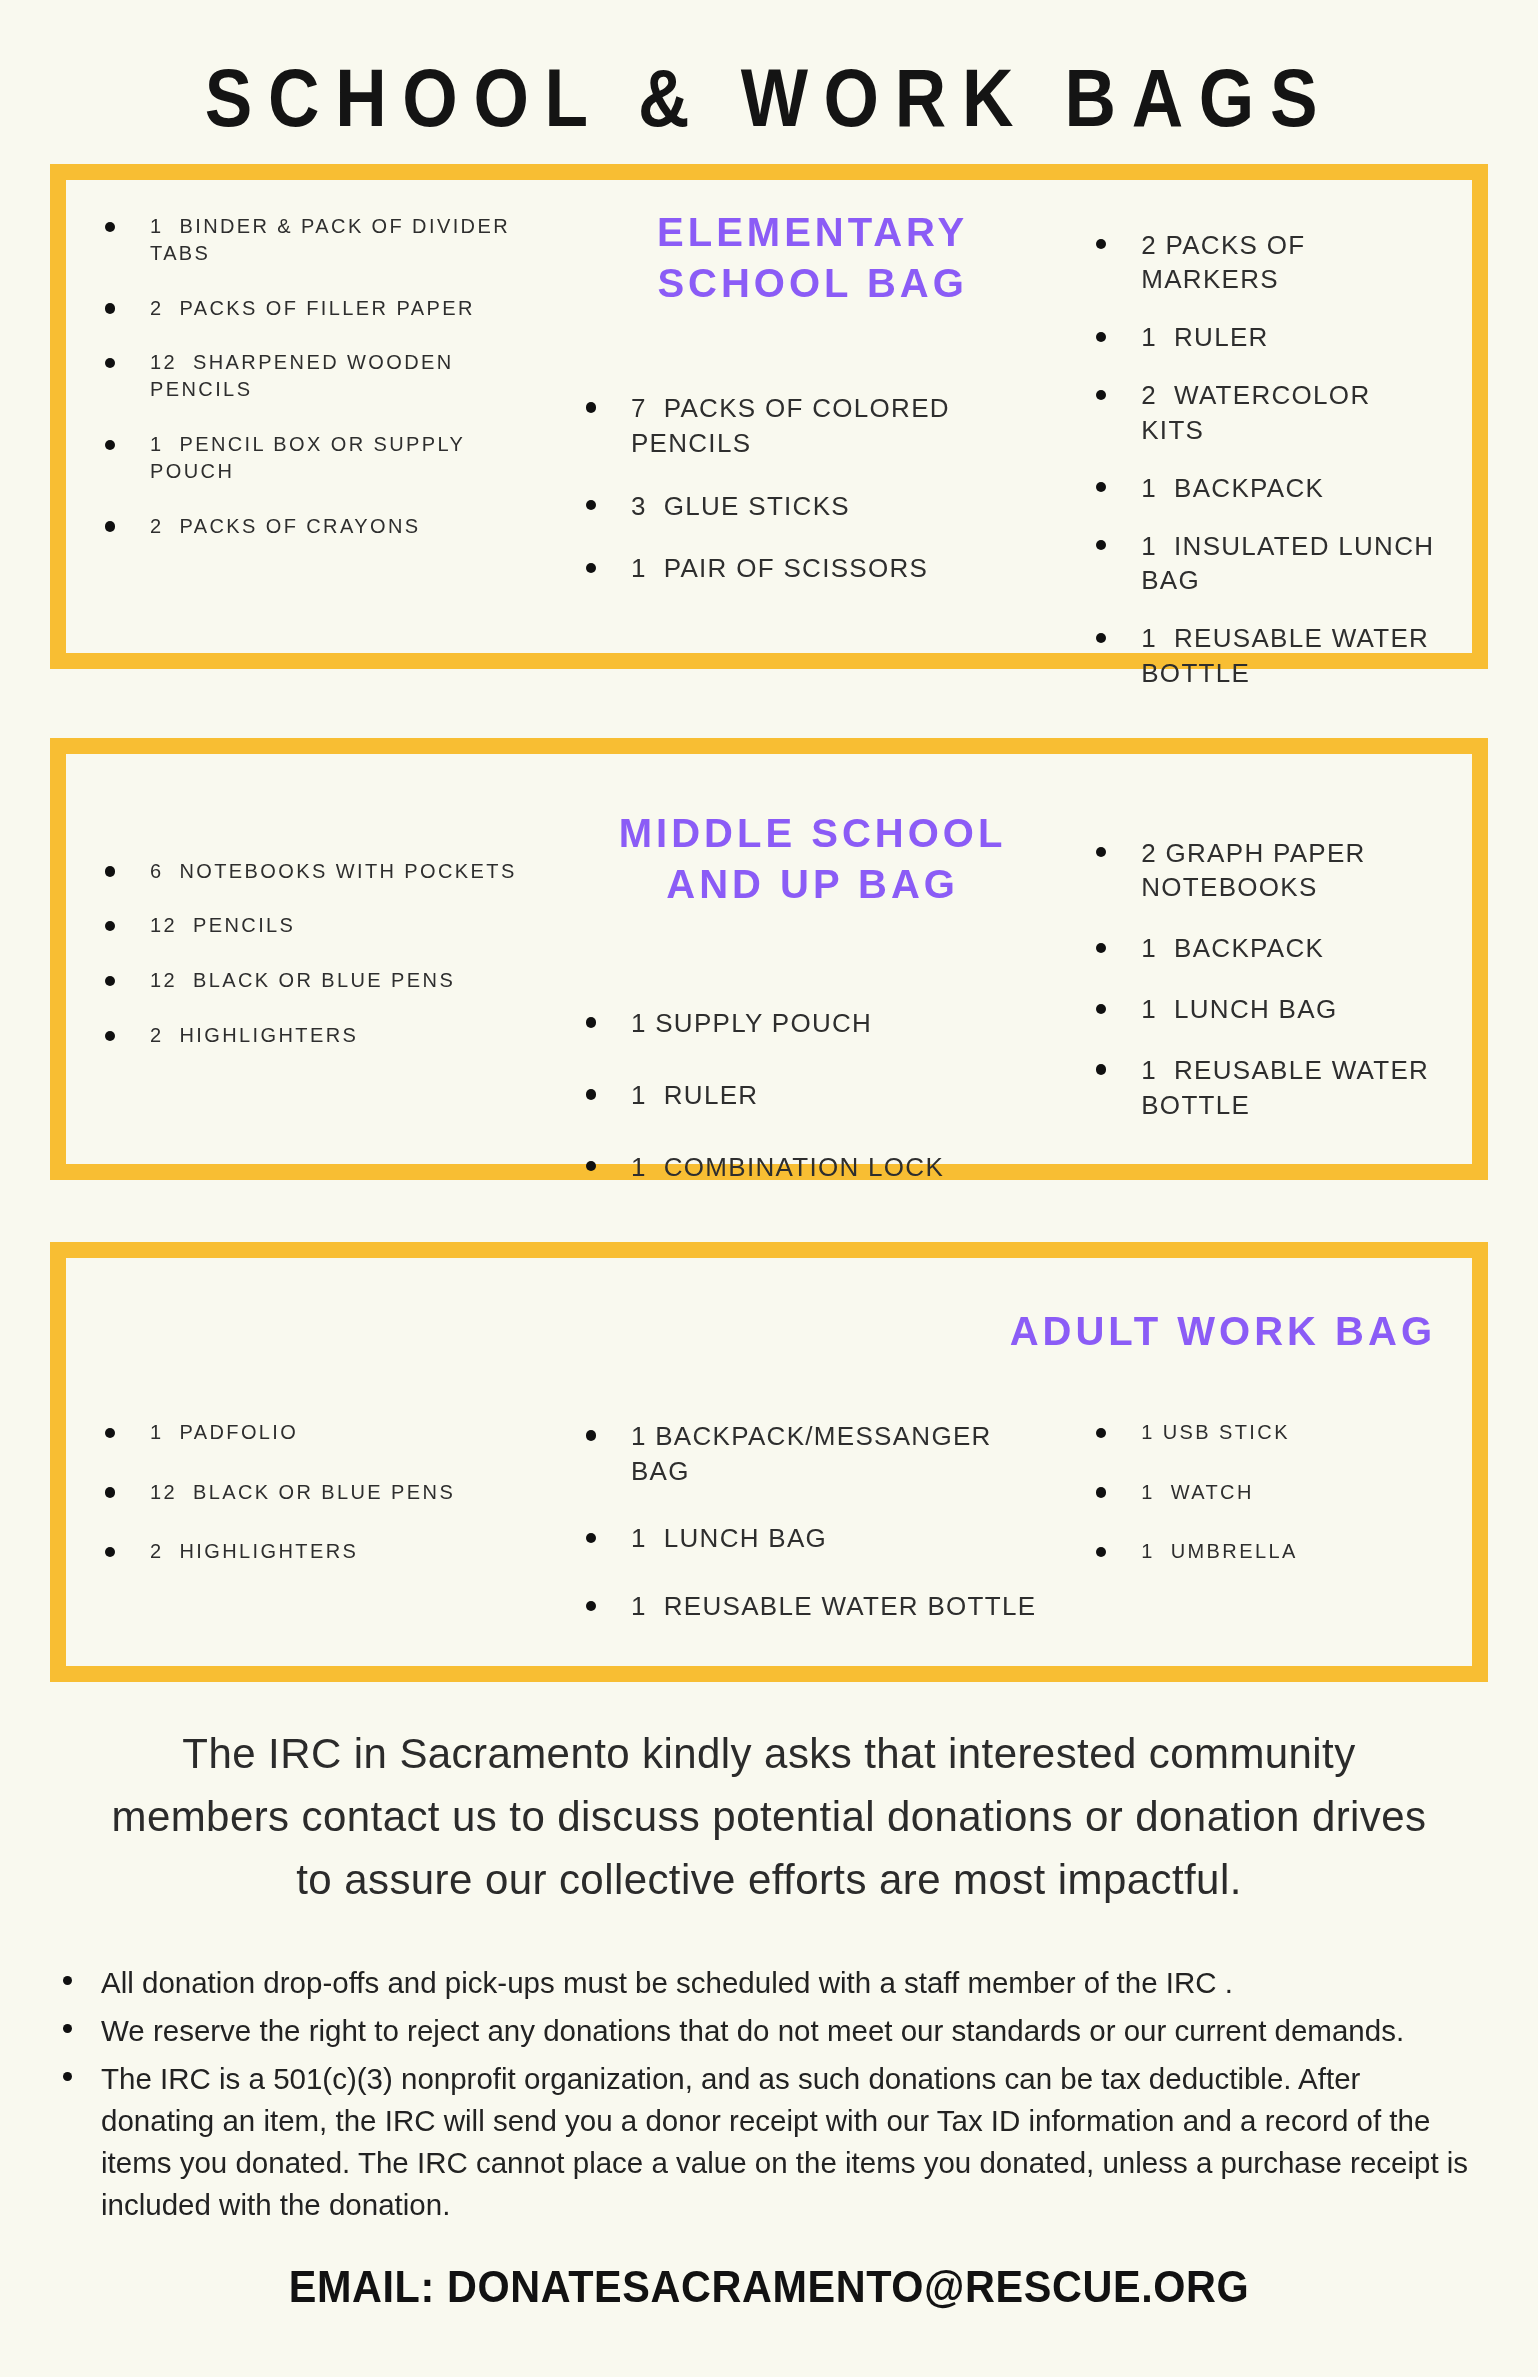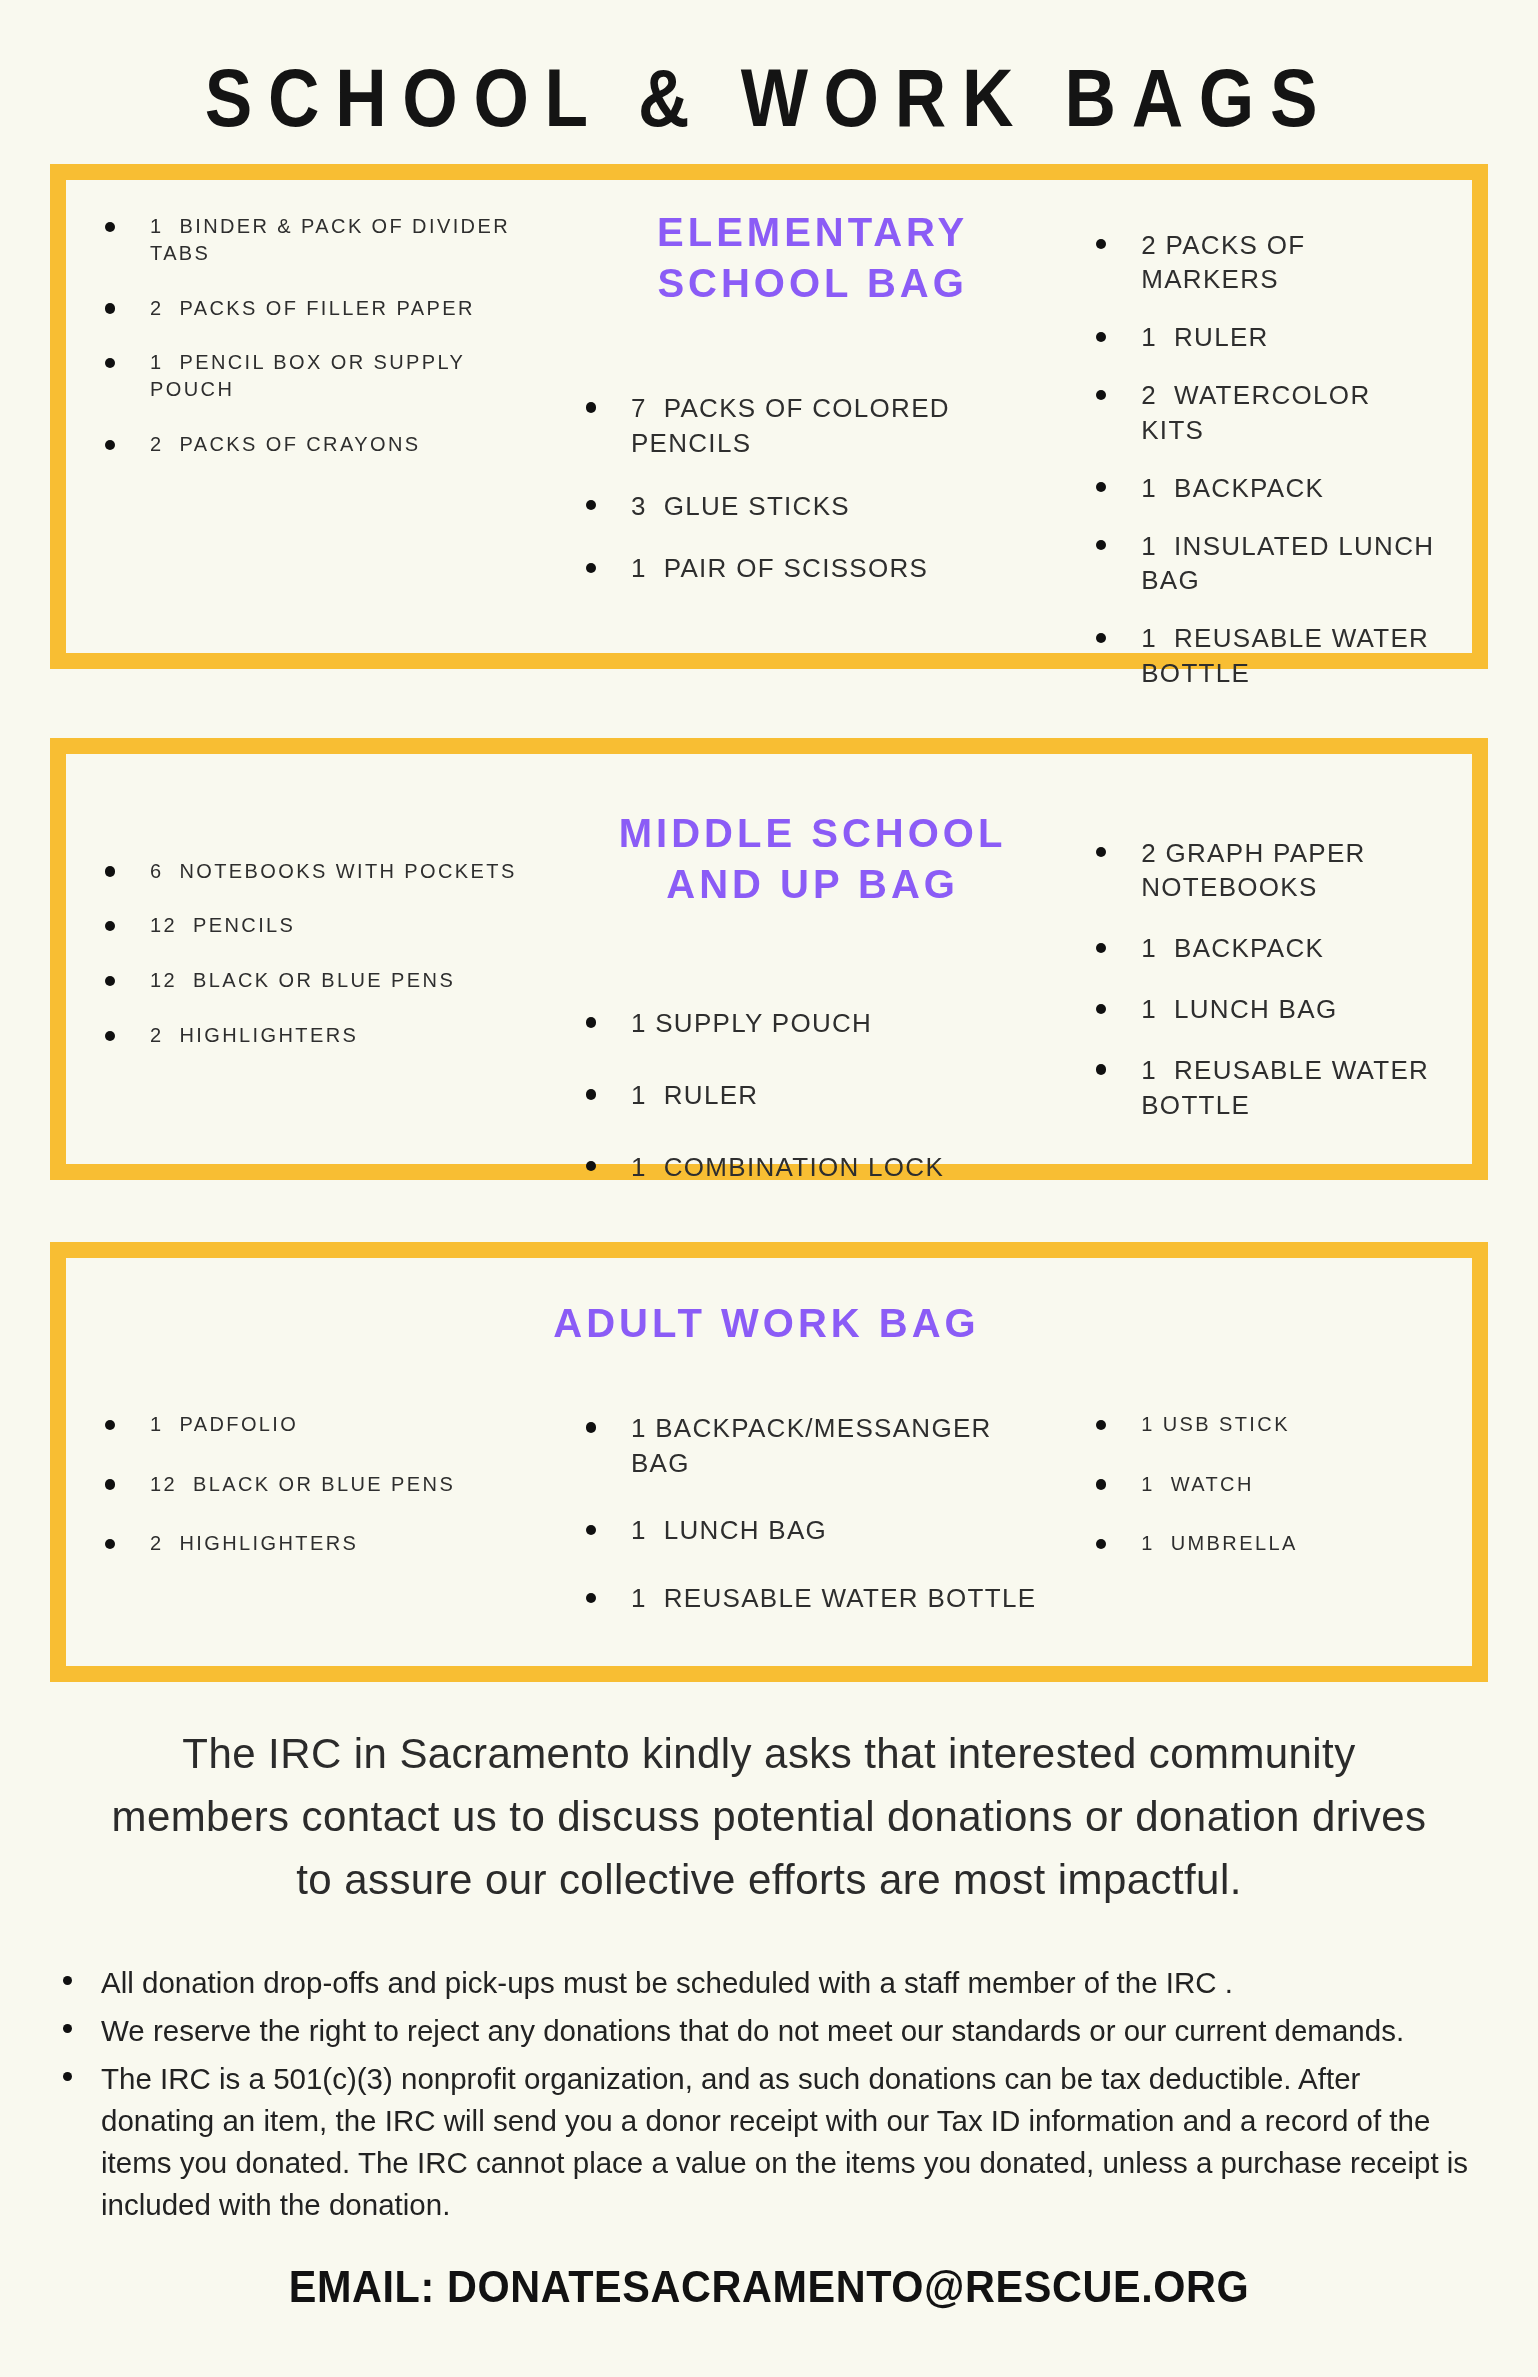--- a/index.html
+++ b/index.html
@@ -50,21 +50,21 @@
   .box-3 .cols{height:auto;}
 
   .box-heading{
     font-size:40px;
     font-weight:700;
     letter-spacing:0.10em;
     line-height:1.28;
     text-align:center;
     color:#8b5cf6;
   }
-  .box-3 .box-heading{margin-top:13px;}
+  .box-3 .box-heading{margin-top:21px;text-align:right;}
 
   ul.items{list-style:none;font-size:26px;line-height:1.34;color:var(--ink-soft);}
   li.item{
     position:relative;
     padding-left:53px;
     margin-bottom:28px;
     white-space:pre-wrap;
   }
   li.item::before{
     content:"";
@@ -142,20 +142,21 @@
 <div class="page">
 
   <h1 class="title">SCHOOL &amp; WORK BAGS</h1>
 
   <section class="box box-1">
     <div class="cols">
       <div class="col-1">
         <ul class="items ls-wide">
           <li class="item">1  BINDER &amp; PACK OF DIVIDER TABS</li>
           <li class="item">2  PACKS OF FILLER PAPER</li>
+          <li class="item">12  SHARPENED WOODEN PENCILS</li>
           <li class="item">1  PENCIL BOX OR SUPPLY POUCH</li>
           <li class="item">2  PACKS OF CRAYONS</li>
         </ul>
       </div>
       <div class="col-2">
         <h2 class="box-heading">ELEMENTARY SCHOOL BAG</h2>
         <ul class="items ls-med">
           <li class="item">7  PACKS OF COLORED PENCILS</li>
           <li class="item">3  GLUE STICKS</li>
           <li class="item">1  PAIR OF SCISSORS</li>

